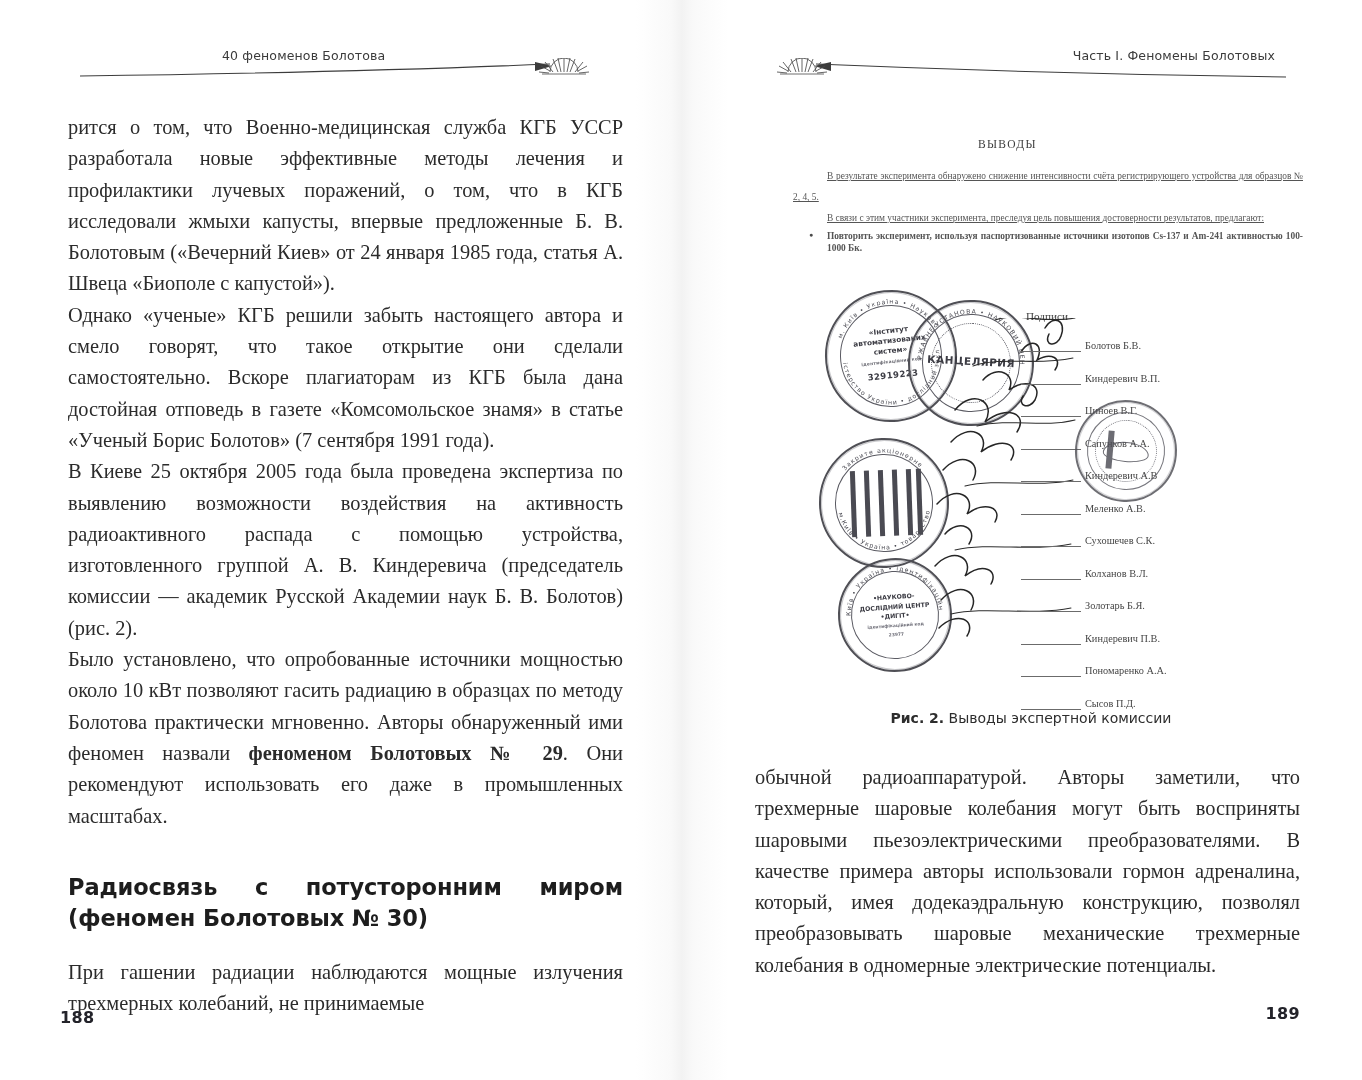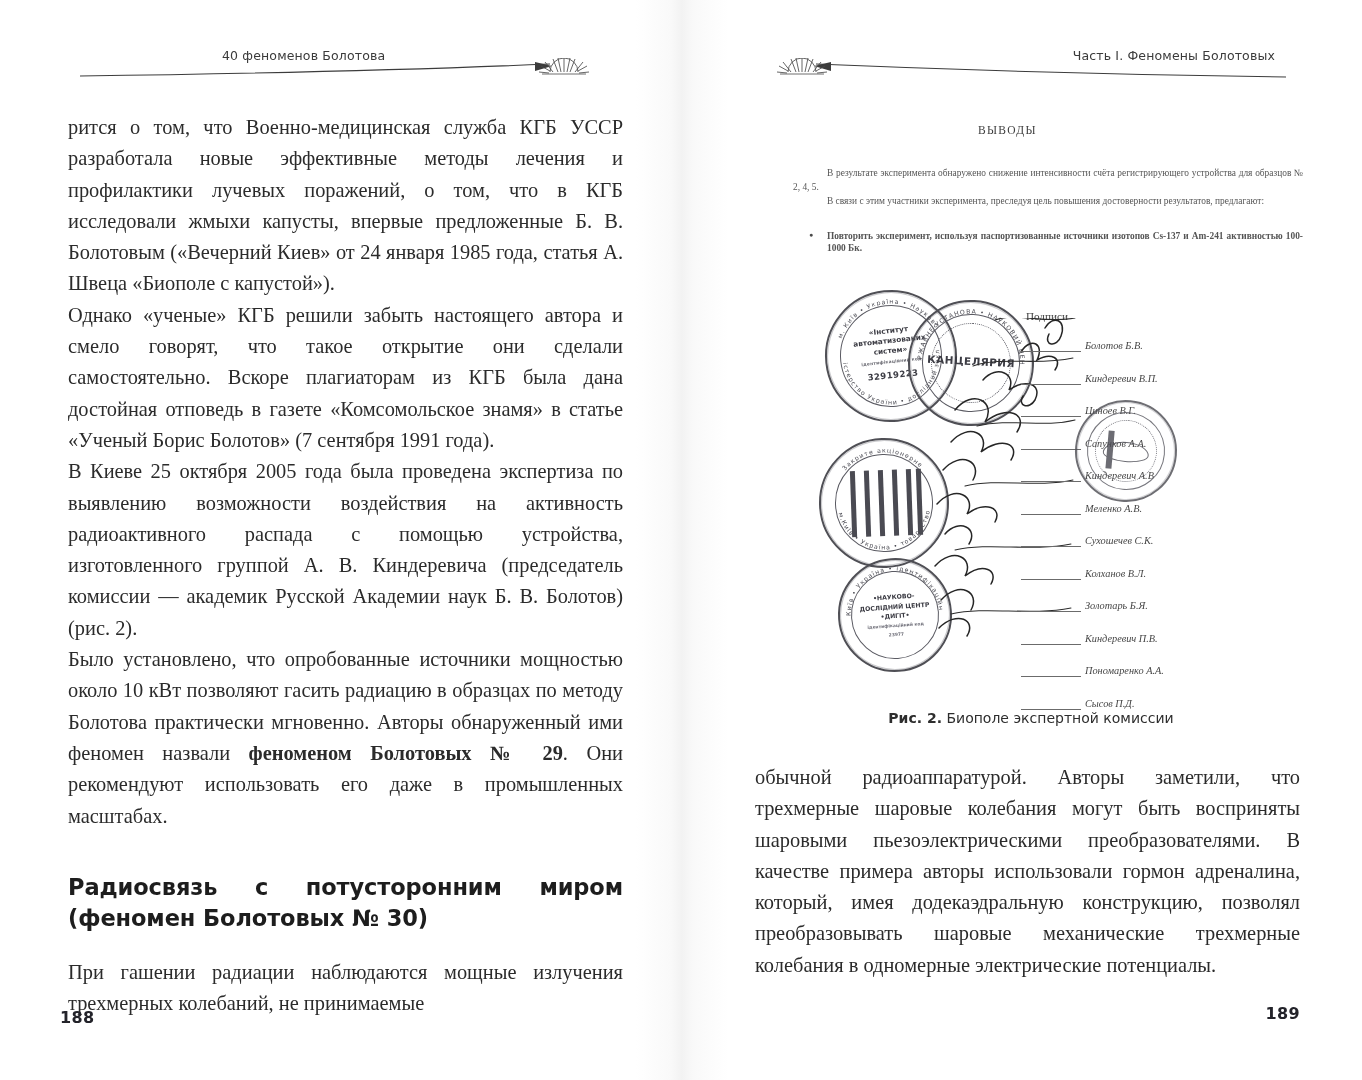--- a/index.html
+++ b/index.html
@@ -83,39 +83,39 @@
   .folio-right { right: 62px; top: 1004px; }
 
   
   .figure { position: absolute; left: 745px; top: 118px; width: 560px; height: 640px; }
   .scan-text {
     position: absolute;
     font-family: "Liberation Serif", serif;
     color: #4a4a4a;
   }
   .scan-title {
-    left: 233px; top: 6px;
+    left: 233px; top: 20px;
     font-size: 11.5px; letter-spacing: 1.3px; color: #3d3d3d;
   }
   .scan-para {
     left: 48px; top: 48px; width: 510px;
-    font-size: 9.4px; line-height: 14px;
-    text-align: justify; color: #555;
+    font-size: 9.4px; line-height: 21px;
+    text-align: justify; color: #555; text-decoration: underline;
   }
   .scan-para .ind { display: inline-block; width: 34px; }
   .scan-bullets {
     left: 60px; top: 112px; width: 498px;
     font-size: 9.4px; line-height: 12.3px; color: #555;
   }
   .scan-bullets li { margin-bottom: 5px; list-style: none; position: relative; padding-left: 22px; text-align: justify; font-weight: bold; }
   .scan-bullets li:before {
     content: "\25CF"; position: absolute; left: 4px; top: -1px; font-size: 7px; color: #4a4a4a;
   }
 
-  .sig-list { position: absolute; left: 322px; top: 222px; width: 230px; font-style: italic; }
+  .sig-list { position: absolute; left: 322px; top: 222px; width: 230px; }
   .sig-row { position: relative; height: 32.5px; }
   .sig-name {
     position: absolute; left: 18px; top: 0;
     font-family: "Liberation Serif", serif;
     font-size: 10.3px; color: #464646; white-space: nowrap;
   }
   .sig-line {
     position: absolute; left: -46px; top: 11px; width: 60px; height: 1px;
     background: #6b6b6b;
   }
@@ -412,21 +412,21 @@
 
     <div class="stamp stamp-outer" style="left:330px;top:282px;width:102px;height:102px;opacity:.82;transform:rotate(5deg)">
       <div class="stamp-inner" style="left:10px;top:10px;right:10px;bottom:10px"></div>
       <div class="stamp-dots" style="left:18px;top:18px;right:18px;bottom:18px"></div>
       <div style="position:absolute;left:26px;top:40px;right:26px;height:20px;border:1.4px solid #4d4d55;border-radius:50% 50% 50% 50%/60% 60% 40% 40%"></div>
       <div style="position:absolute;left:30px;top:30px;width:6px;bottom:30px;background:#4d4d55"></div>
     </div>
   </div>
 
   <div class="figcaption">
-    <span class="num">Рис. 2.</span><span> Биополе экспертной комиссии</span>
+    <span class="num">Рис. 2.</span><span> Выводы экспертной комиссии</span>
   </div>
 
   <div class="col col-right-bottom">
     <p>обычной радиоаппаратурой. Авторы заметили, что трехмерные шаровые колебания могут быть восприняты шаровыми пьезоэлектрическими преобразователями. В качестве примера авторы использовали гормон адреналина, который, имея додекаэдральную конструкцию, позволял преобразовывать шаровые механические трехмерные колебания в одномерные электрические потенциалы.</p>
   </div>
 
   <div class="folio folio-right">189</div>
 
 </div>
 

